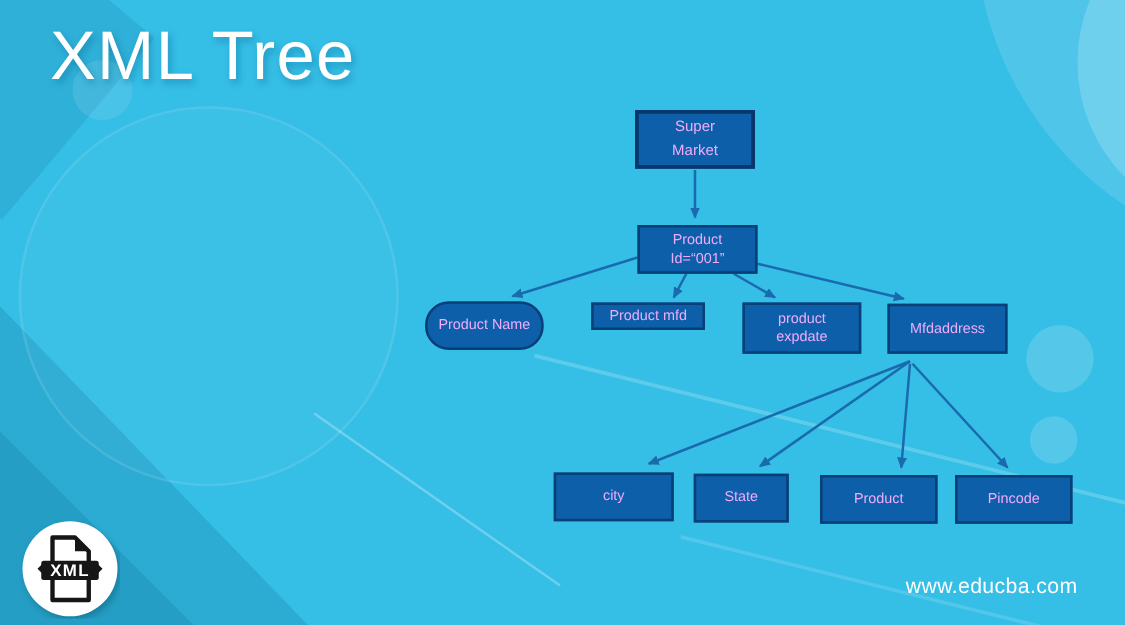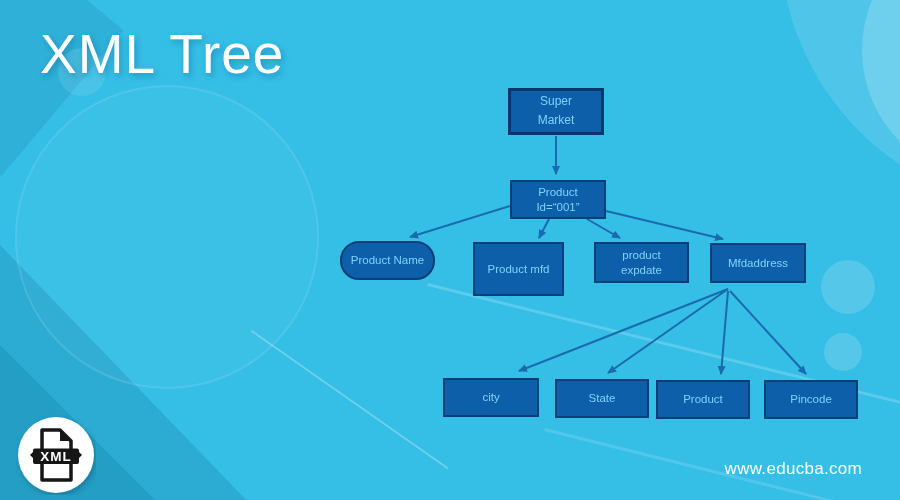--- a/index.html
+++ b/index.html
@@ -18,41 +18,41 @@
   .deco-dot-tl{width:48px;height:48px;left:58px;top:48px;background:rgba(255,255,255,0.10);}
   .deco-ring-l{width:300px;height:300px;left:15px;top:85px;border:2px solid rgba(255,255,255,0.10);background:rgba(255,255,255,0.03);}
   .deco-line-l{width:240px;height:2px;left:252px;top:330px;background:rgba(255,255,255,0.28);transform:rotate(35deg);transform-origin:left top;}
   .deco-streak-1{width:500px;height:3px;left:428px;top:283px;background:rgba(255,255,255,0.20);transform:rotate(14deg);transform-origin:left top;}
   .deco-streak-2{width:420px;height:3px;left:545px;top:428px;background:rgba(255,255,255,0.14);transform:rotate(14deg);transform-origin:left top;}
   .deco-dark-a{width:620px;height:420px;left:0;top:245px;background:rgba(0,80,115,0.16);transform:rotate(46deg);transform-origin:top left;}
   .deco-dark-b{width:420px;height:320px;left:0;top:345px;background:rgba(0,80,115,0.14);transform:rotate(45deg);transform-origin:top left;}
   .deco-dark-tl{width:150px;height:190px;left:-70px;top:-40px;background:rgba(0,80,115,0.12);transform:rotate(40deg);}
   
   .title{
-    position:absolute;left:40px;top:22px;
+    position:absolute;left:40px;top:12px;
     font-size:55px;letter-spacing:1px;color:#ffffff;
     text-shadow:2px 3px 6px rgba(0,95,135,0.40);
     white-space:nowrap;
   }
   
   .node{
     position:absolute;box-sizing:border-box;
     background:#0e5fa9;border:2px solid #083f77;
     display:flex;flex-direction:column;align-items:center;justify-content:center;
-    color:#7dd3fc;font-size:11.5px;line-height:1.3;text-align:center;
+    color:#f0abfc;font-size:11.5px;line-height:1.3;text-align:center;
   }
   .node span{display:block;}
   #node-super{left:508px;top:88px;width:96px;height:47px;border:3px solid #08386b;justify-content:space-evenly;font-size:12px;}
   #node-product{left:510px;top:180px;width:96px;height:39px;}
   #node-product-name{left:340px;top:241px;width:95px;height:39px;border-radius:19px;}
-  #node-product-mfd{left:473px;top:242px;width:91px;height:54px;}
+  #node-product-mfd{left:473px;top:242px;width:91px;height:22px;}
   #node-product-expdate{left:594px;top:242px;width:95px;height:41px;}
   #node-mfdaddress{left:710px;top:243px;width:96px;height:40px;}
   #node-city{left:443px;top:378px;width:96px;height:39px;}
-  #node-state{left:555px;top:379px;width:94px;height:39px;}
+  #node-state{left:555px;top:379px;width:76px;height:39px;}
   #node-pincode{left:656px;top:380px;width:94px;height:39px;}
   #node-landmark{left:764px;top:380px;width:94px;height:39px;}
   
   .edges{position:absolute;left:0;top:0;width:900px;height:500px;pointer-events:none;}
   
   .watermark{
     position:absolute;right:38px;bottom:21px;
     color:#ffffff;font-size:17px;font-weight:normal;letter-spacing:0.3px;
   }
   .file-badge{position:absolute;left:16px;top:415px;width:80px;height:80px;}

